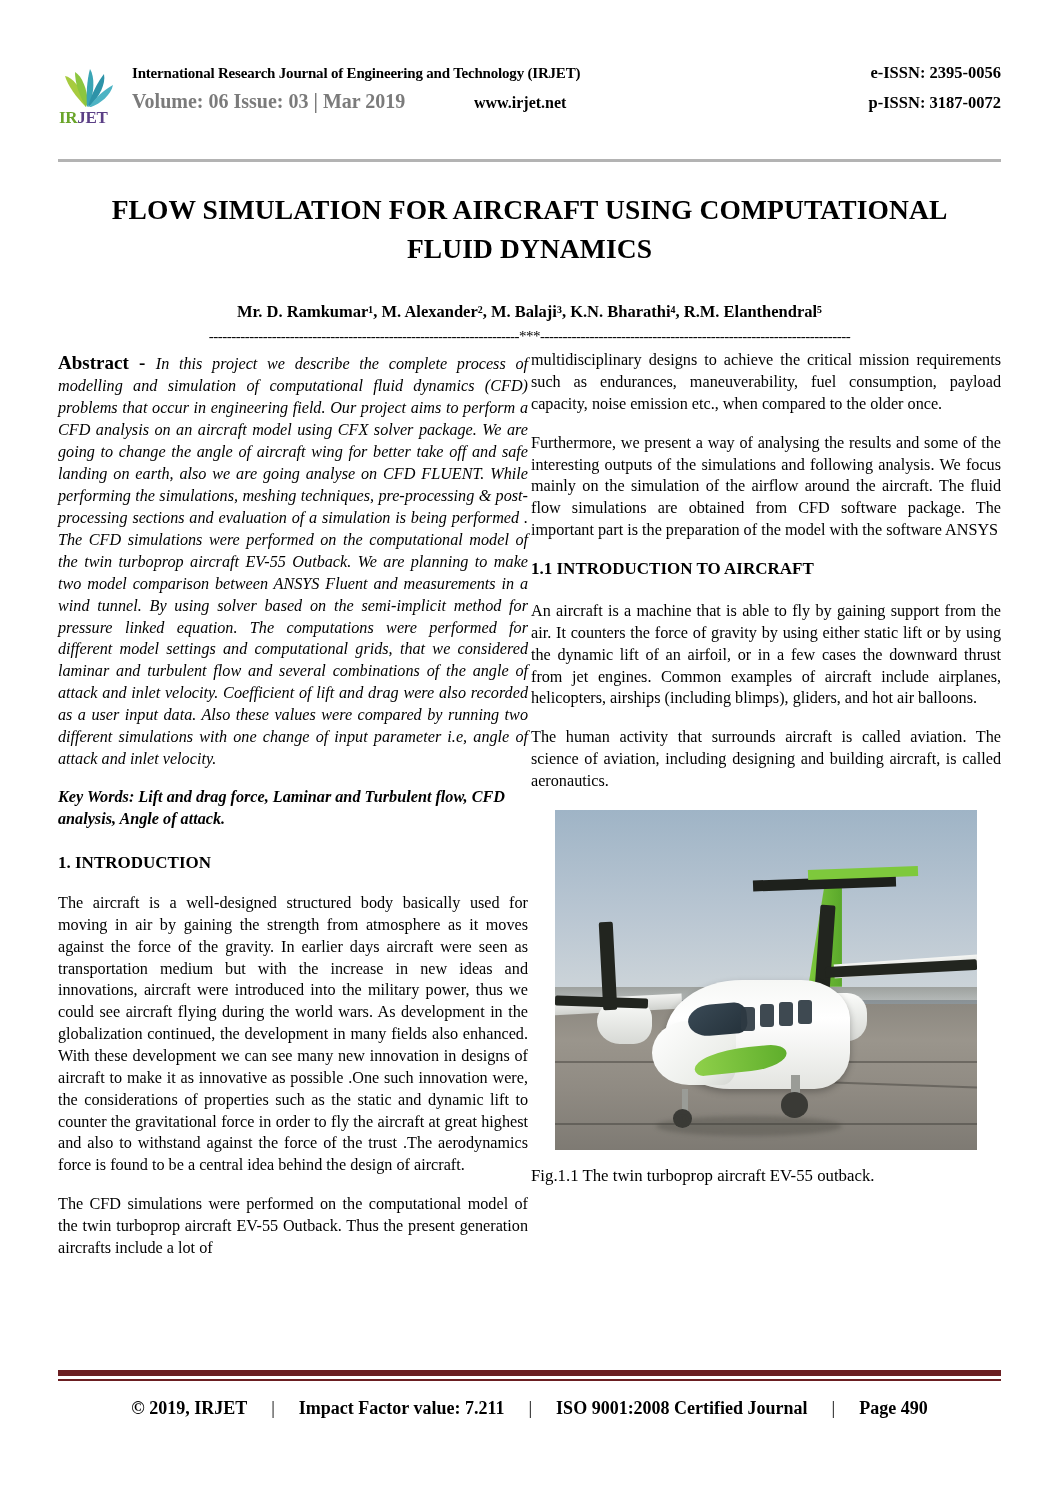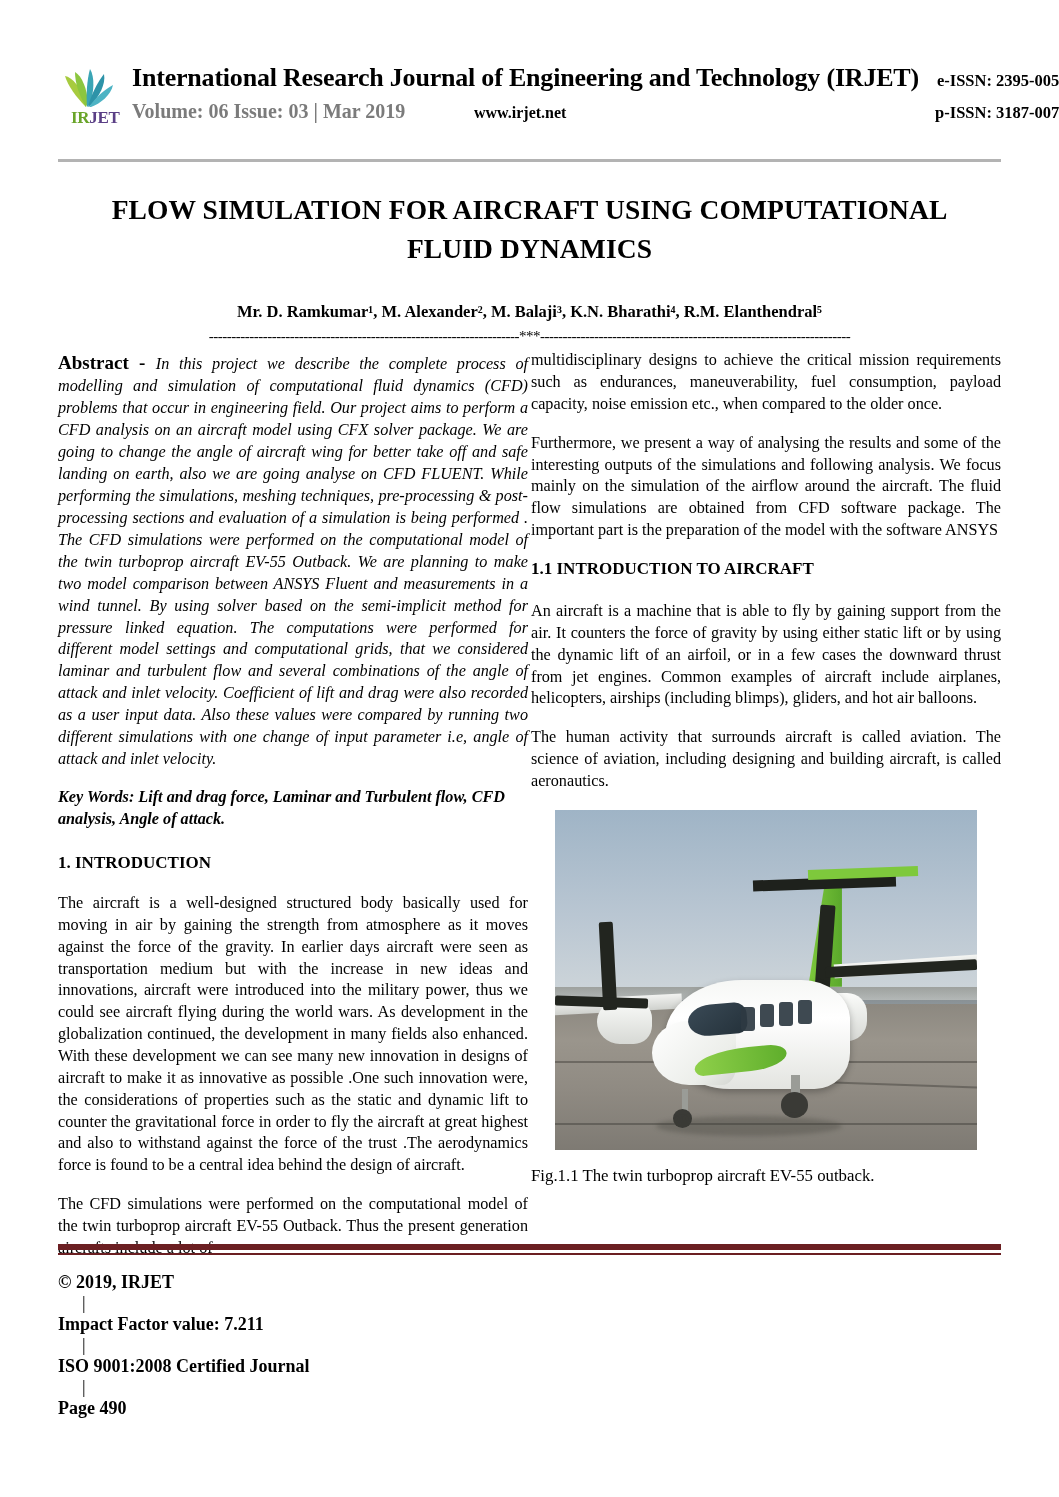--- a/index.html
+++ b/index.html
@@ -37,39 +37,39 @@
     padding-top: 2px;
   }
   .logo-svg { display: block; }
   .logo-word {
     font-family: "Liberation Serif", serif;
     font-weight: bold;
     font-size: 17px;
     letter-spacing: -0.3px;
     line-height: 1;
     margin-top: 1px;
-    margin-left: 13px;
+    margin-left: 1px;
   }
   .logo-ir { color: #6aa52a; }
   .logo-jet { color: #5b3f86; }
 
   .head-text {
     flex: 1 1 auto;
     padding-left: 10px;
     padding-top: 1px;
   }
   .head-row1 {
     display: flex;
     align-items: baseline;
     justify-content: space-between;
   }
   .journal-title {
     font-family: "Liberation Serif", serif;
     font-weight: bold;
-    font-size: 26px;
+    font-size: 15px;
     letter-spacing: -0.2px;
     white-space: nowrap;
     color: #000;
   }
   .issn {
     font-family: "Liberation Serif", serif;
     font-weight: bold;
     font-size: 16.5px;
     white-space: nowrap;
     color: #000;
@@ -340,21 +340,20 @@
     margin-top: 3px;
   }
   .footer-line {
     display: flex;
     align-items: baseline;
     justify-content: center;
     font-family: "Liberation Serif", serif;
     font-weight: bold;
     font-size: 18px;
     margin-top: 17px;
-    flex-direction: column;
   }
   .footer-line span { white-space: nowrap; }
   .fsep { padding: 0 24px; font-weight: normal; }
 </style>
 </head>
 <body>
 
 <div class="page">
 
   <div class="masthead">

